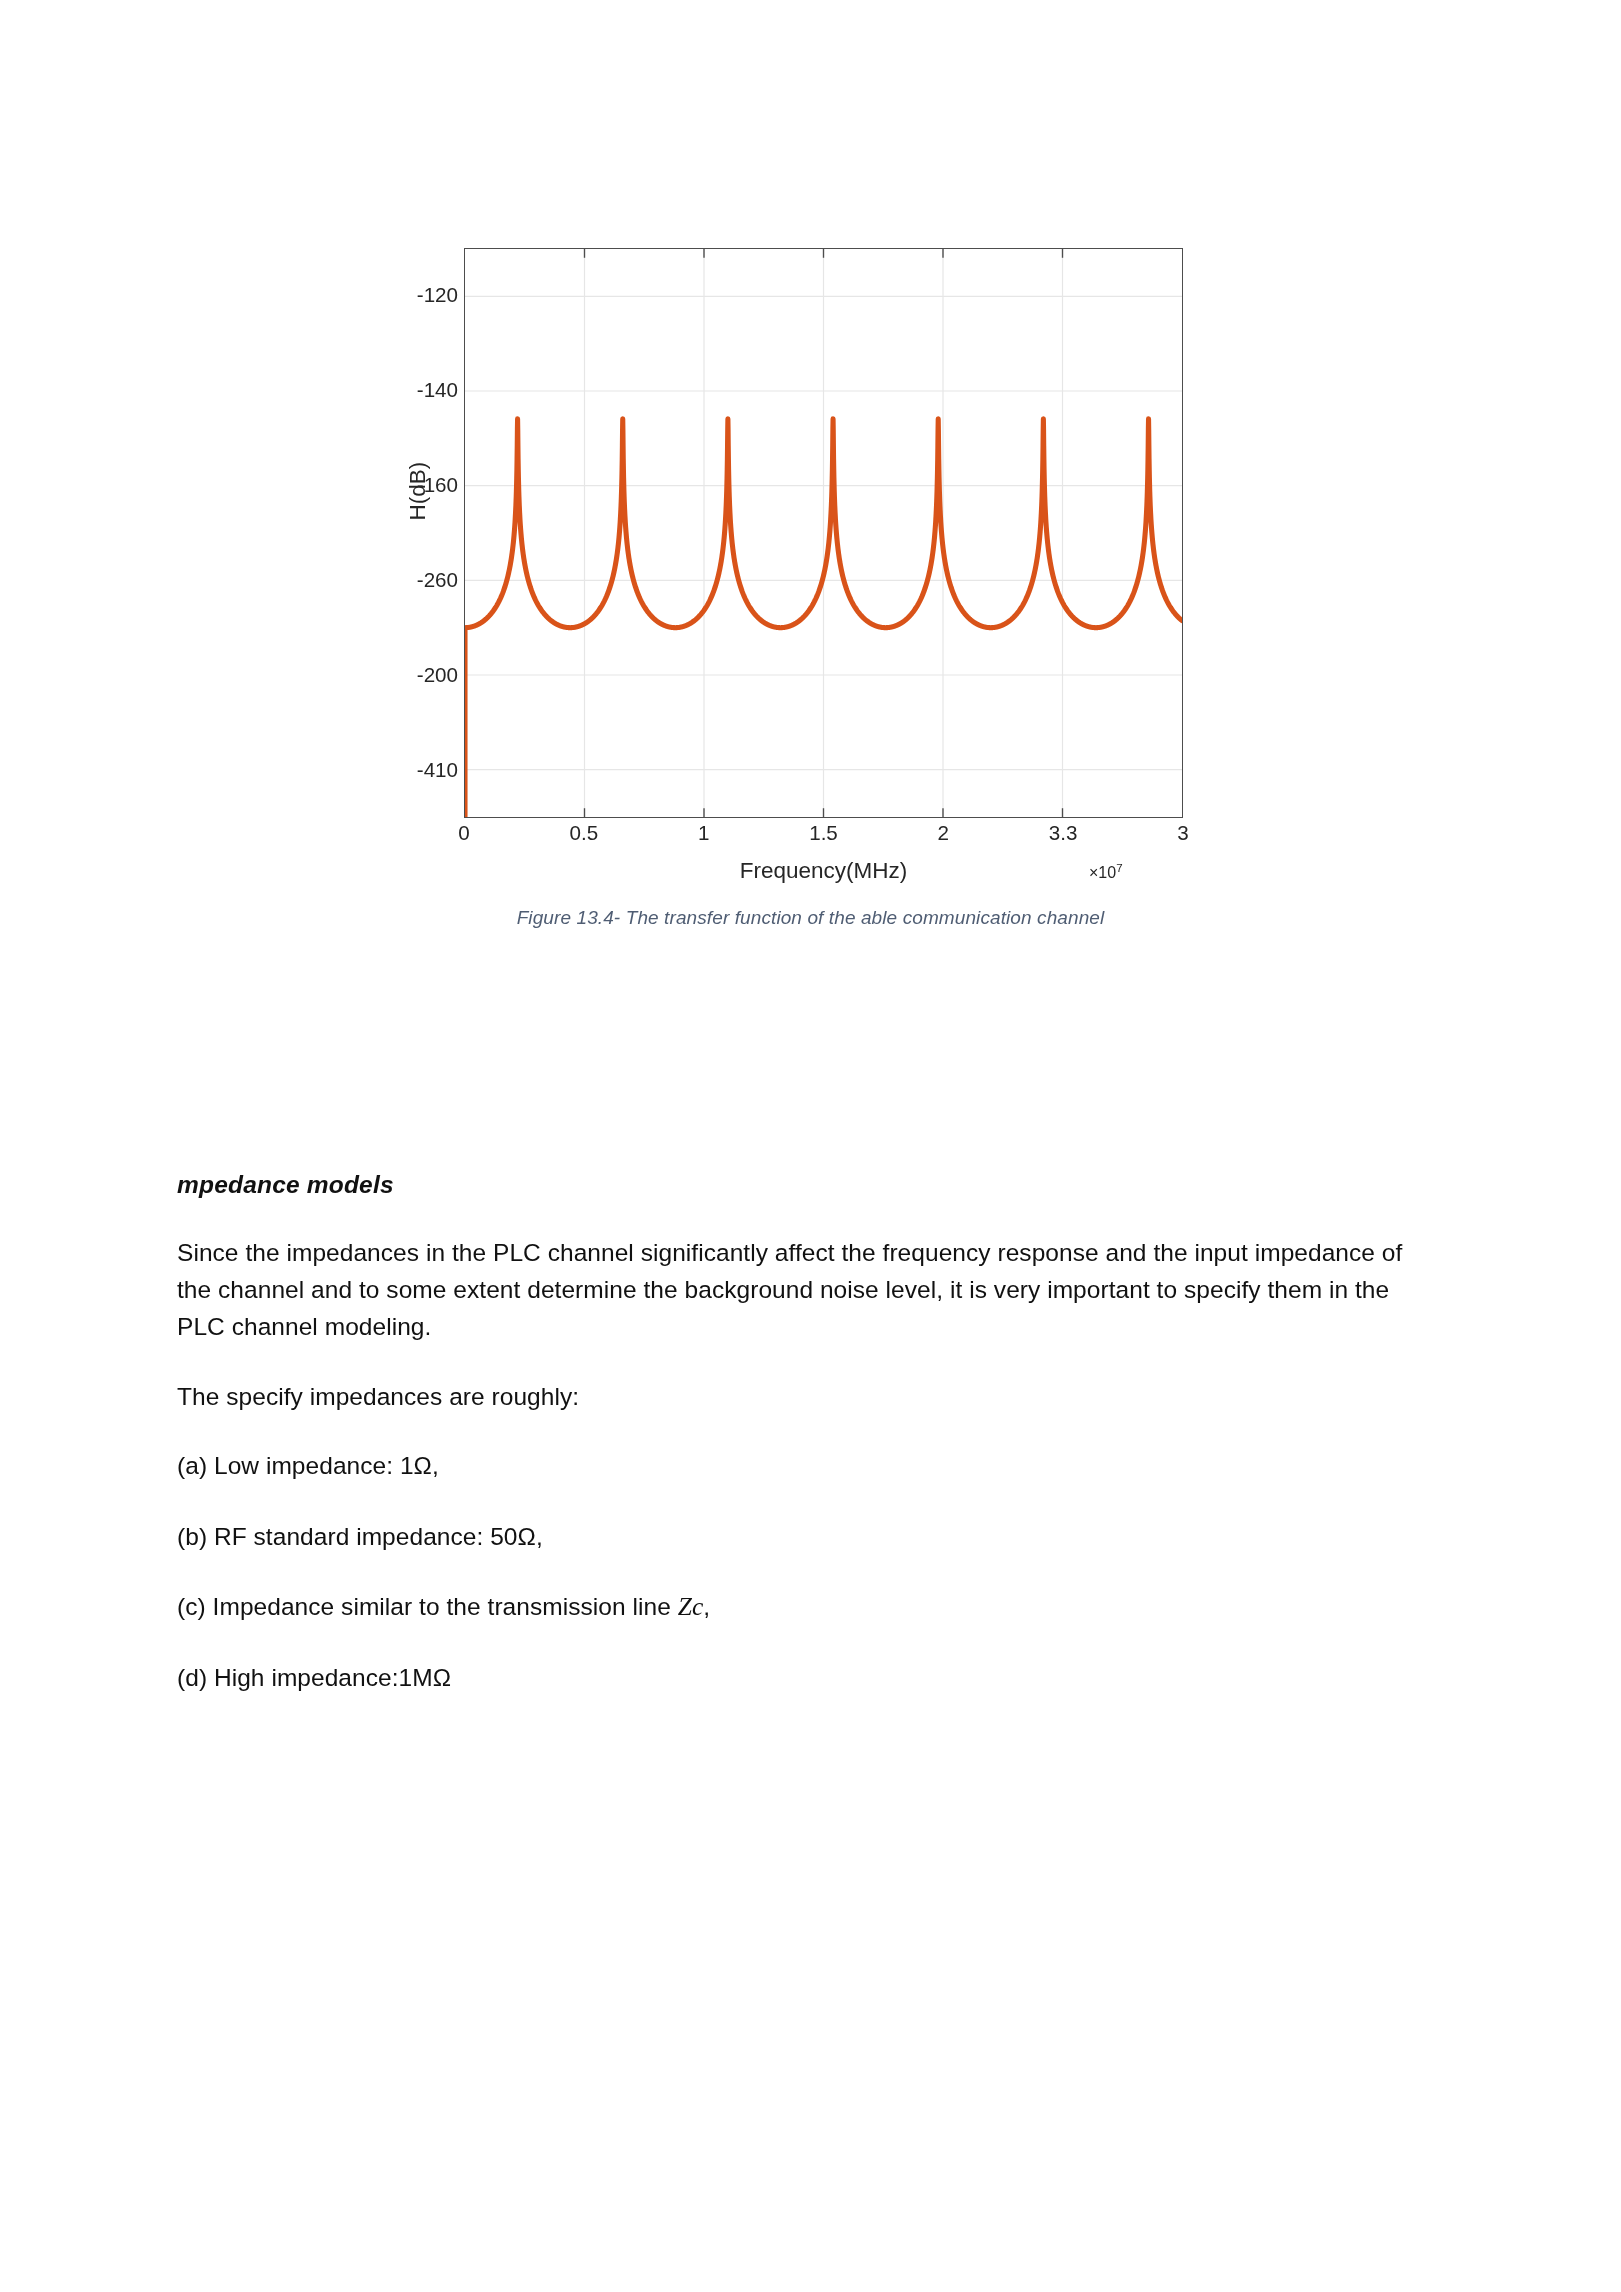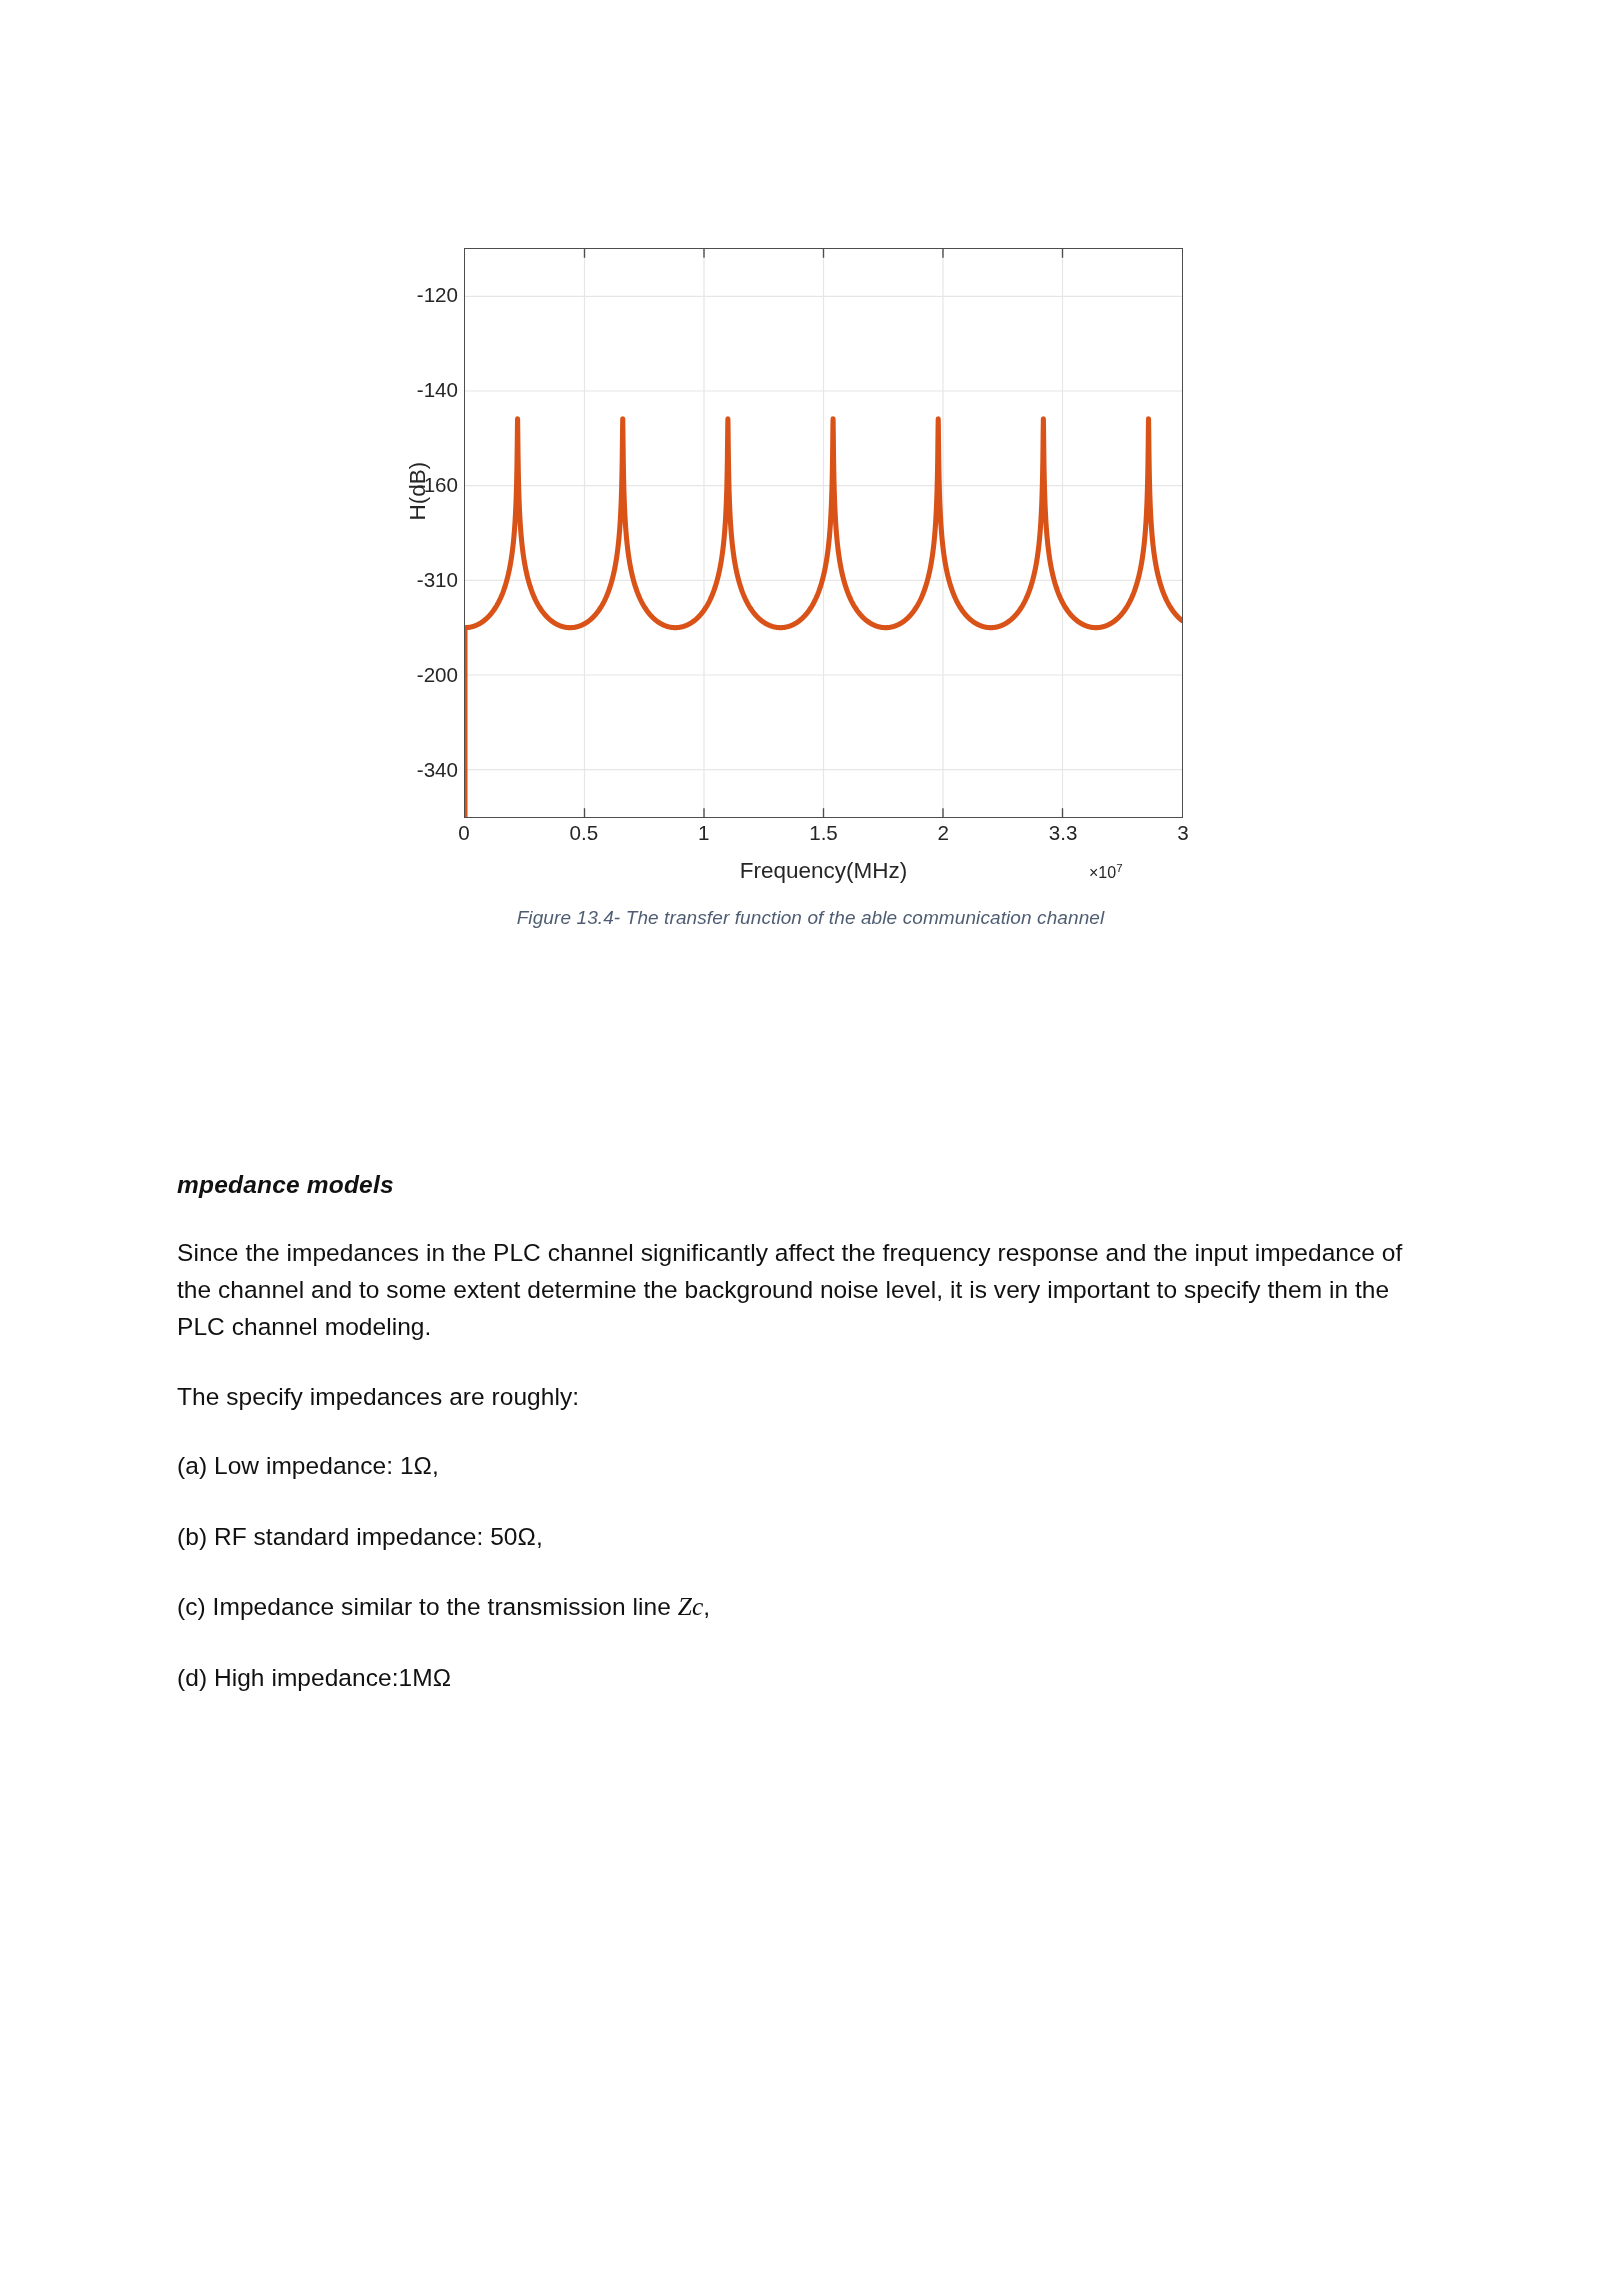--- a/index.html
+++ b/index.html
@@ -186,23 +186,23 @@
 <body>
 
 <div id="figure-block">
 
   <div id="chart-figure">
 
     <div id="ytick-col">
       <div class="ytick" style="top:8.33%">-120</div>
       <div class="ytick" style="top:25%">-140</div>
       <div class="ytick" style="top:41.67%">-160</div>
-      <div class="ytick" style="top:58.33%">-310</div>
+      <div class="ytick" style="top:58.33%">-260</div>
       <div class="ytick" style="top:75%">-200</div>
-      <div class="ytick" style="top:91.67%">-340</div>
+      <div class="ytick" style="top:91.67%">-410</div>
     </div>
 
     <div class="ytick-mark" style="top:60px"></div>
     <div class="ytick-mark" style="top:155px"></div>
     <div class="ytick-mark" style="top:250px"></div>
     <div class="ytick-mark" style="top:346px"></div>
     <div class="ytick-mark" style="top:441px"></div>
     <div class="ytick-mark" style="top:536px"></div>
 
     <div id="plot-box">

